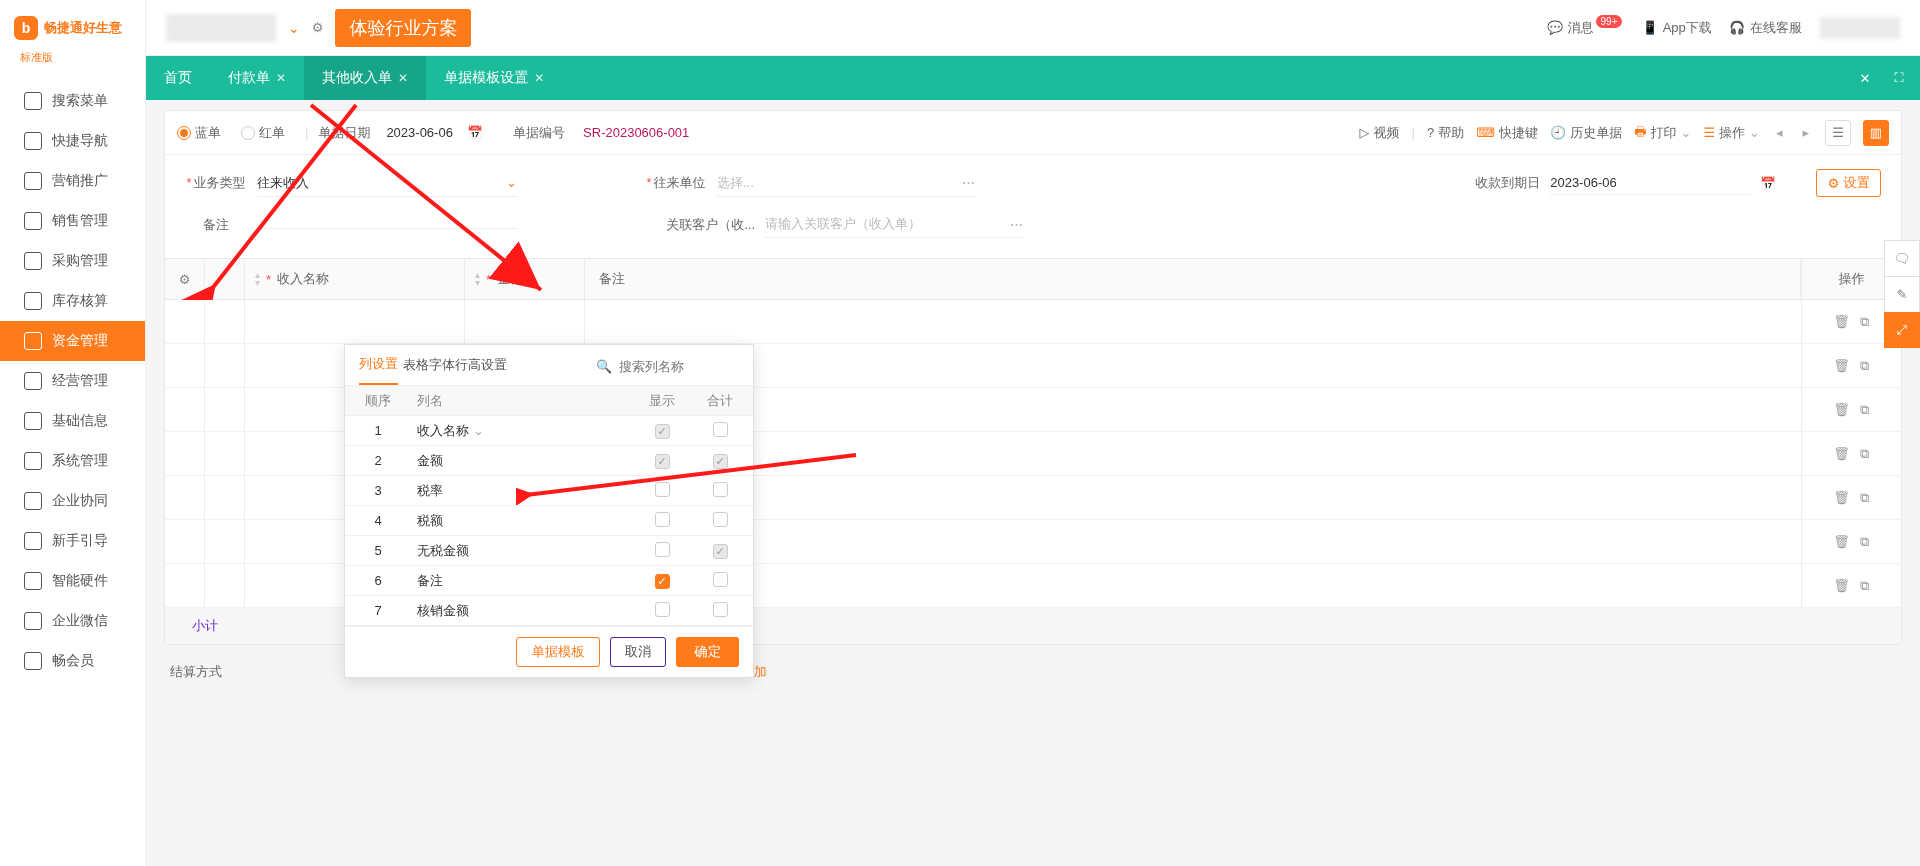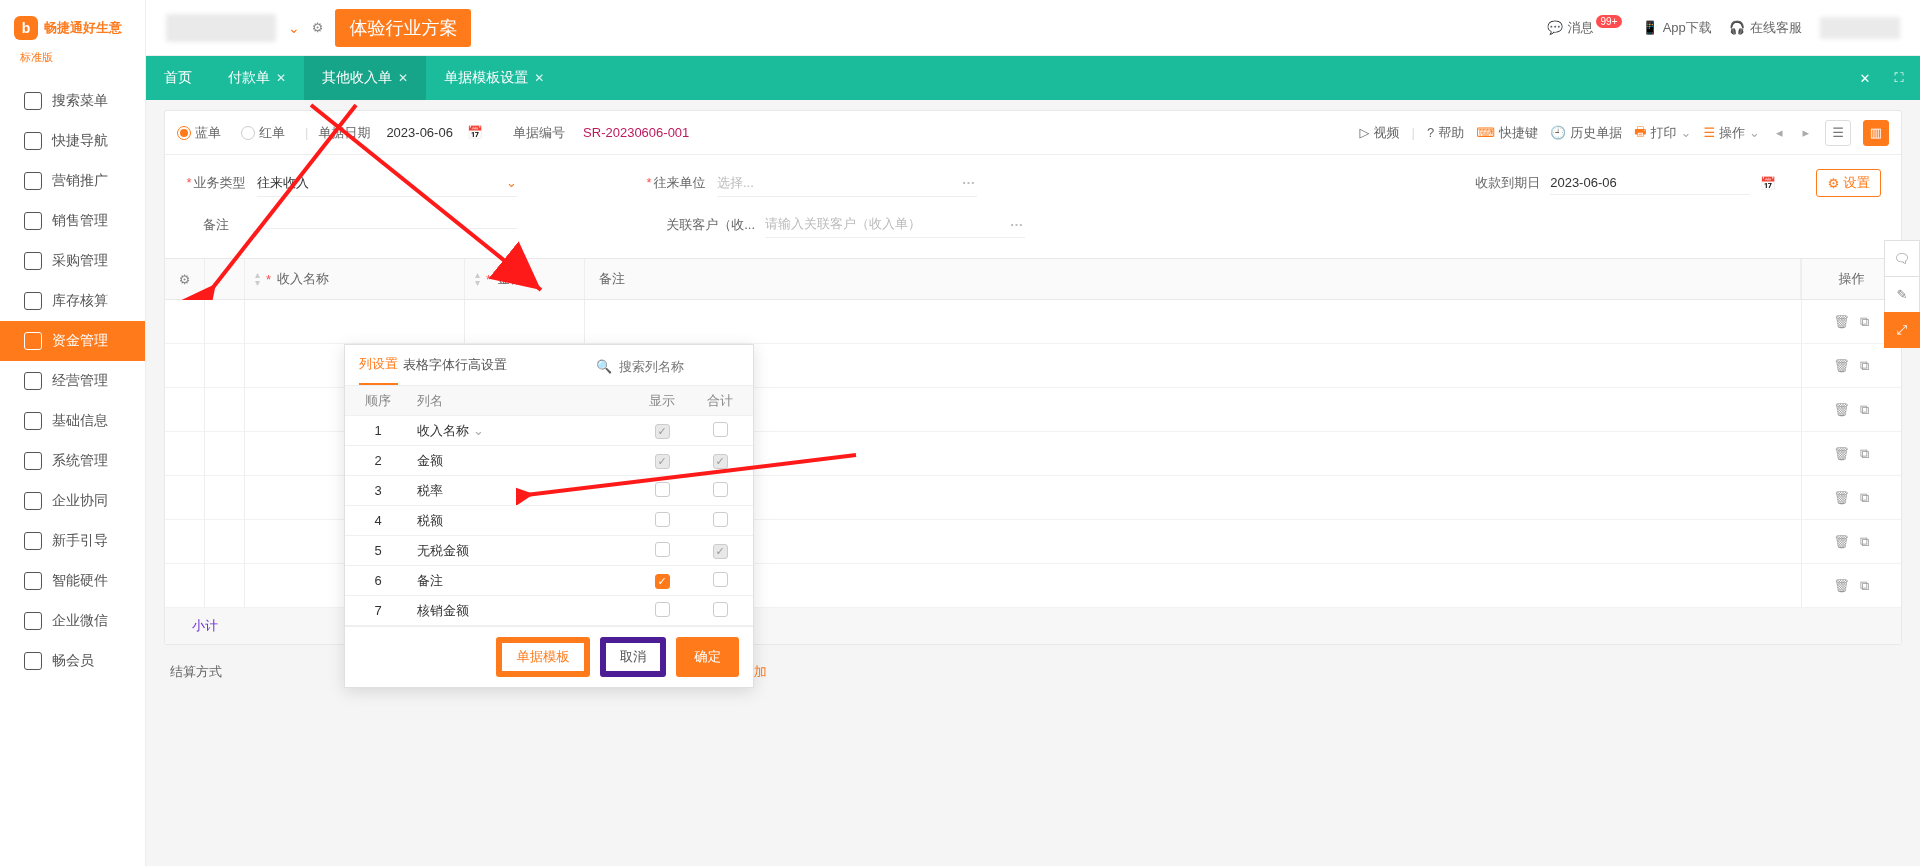--- a/index.html
+++ b/index.html
@@ -108,21 +108,21 @@
 .pt-head, .pt-row { display: flex; align-items: center; height: 30px; border-bottom: 1px solid #f0f0f0; padding: 0 4px; }
 .pt-head { background: #f8f8f8; color: #888; }
 .pt-seq { width: 58px; text-align: center; }
 .pt-name { flex: 1; padding-left: 10px; display: flex; align-items: center; gap: 4px; }
 .pt-show, .pt-sum { width: 58px; text-align: center; }
 .chk { width: 15px; height: 15px; border: 1px solid #ccc; border-radius: 3px; display: inline-flex; align-items: center; justify-content: center; font-size: 11px; color: #aaa; background: #fff; cursor: pointer; }
 .chk.on { background: #ff7a1a; border-color: #ff7a1a; color: #fff; }
 .chk.locked { background: #e8e8e8; color: #999; cursor: not-allowed; }
 .pop-scroll { max-height: 230px; overflow-y: auto; overflow-x: hidden; }
 .pop-footer { display: flex; justify-content: flex-end; gap: 10px; padding: 10px 14px; border-top: 1px solid #eee; }
-.btn-out { border: 6px solid #4c1d95; background: #fff; padding: 5px 14px; border-radius: 3px; cursor: pointer; color: #555; }
+.btn-out { border: 1px solid #4c1d95; background: #fff; padding: 5px 14px; border-radius: 3px; cursor: pointer; color: #555; }
 .btn-out.orange-text { color: #ff7a1a; border-color: #ff7a1a; }
 .btn-solid { background: #ff7a1a; color: #fff; border: none; padding: 5px 18px; border-radius: 3px; cursor: pointer; }
 .pop-scroll::-webkit-scrollbar { width: 8px; }
 .pop-scroll::-webkit-scrollbar-thumb { background: #ccc; border-radius: 4px; }
 
 
 .arrow-svg { position: absolute; pointer-events: none; z-index: 40; }
 </style>
 </head>
 <body>

